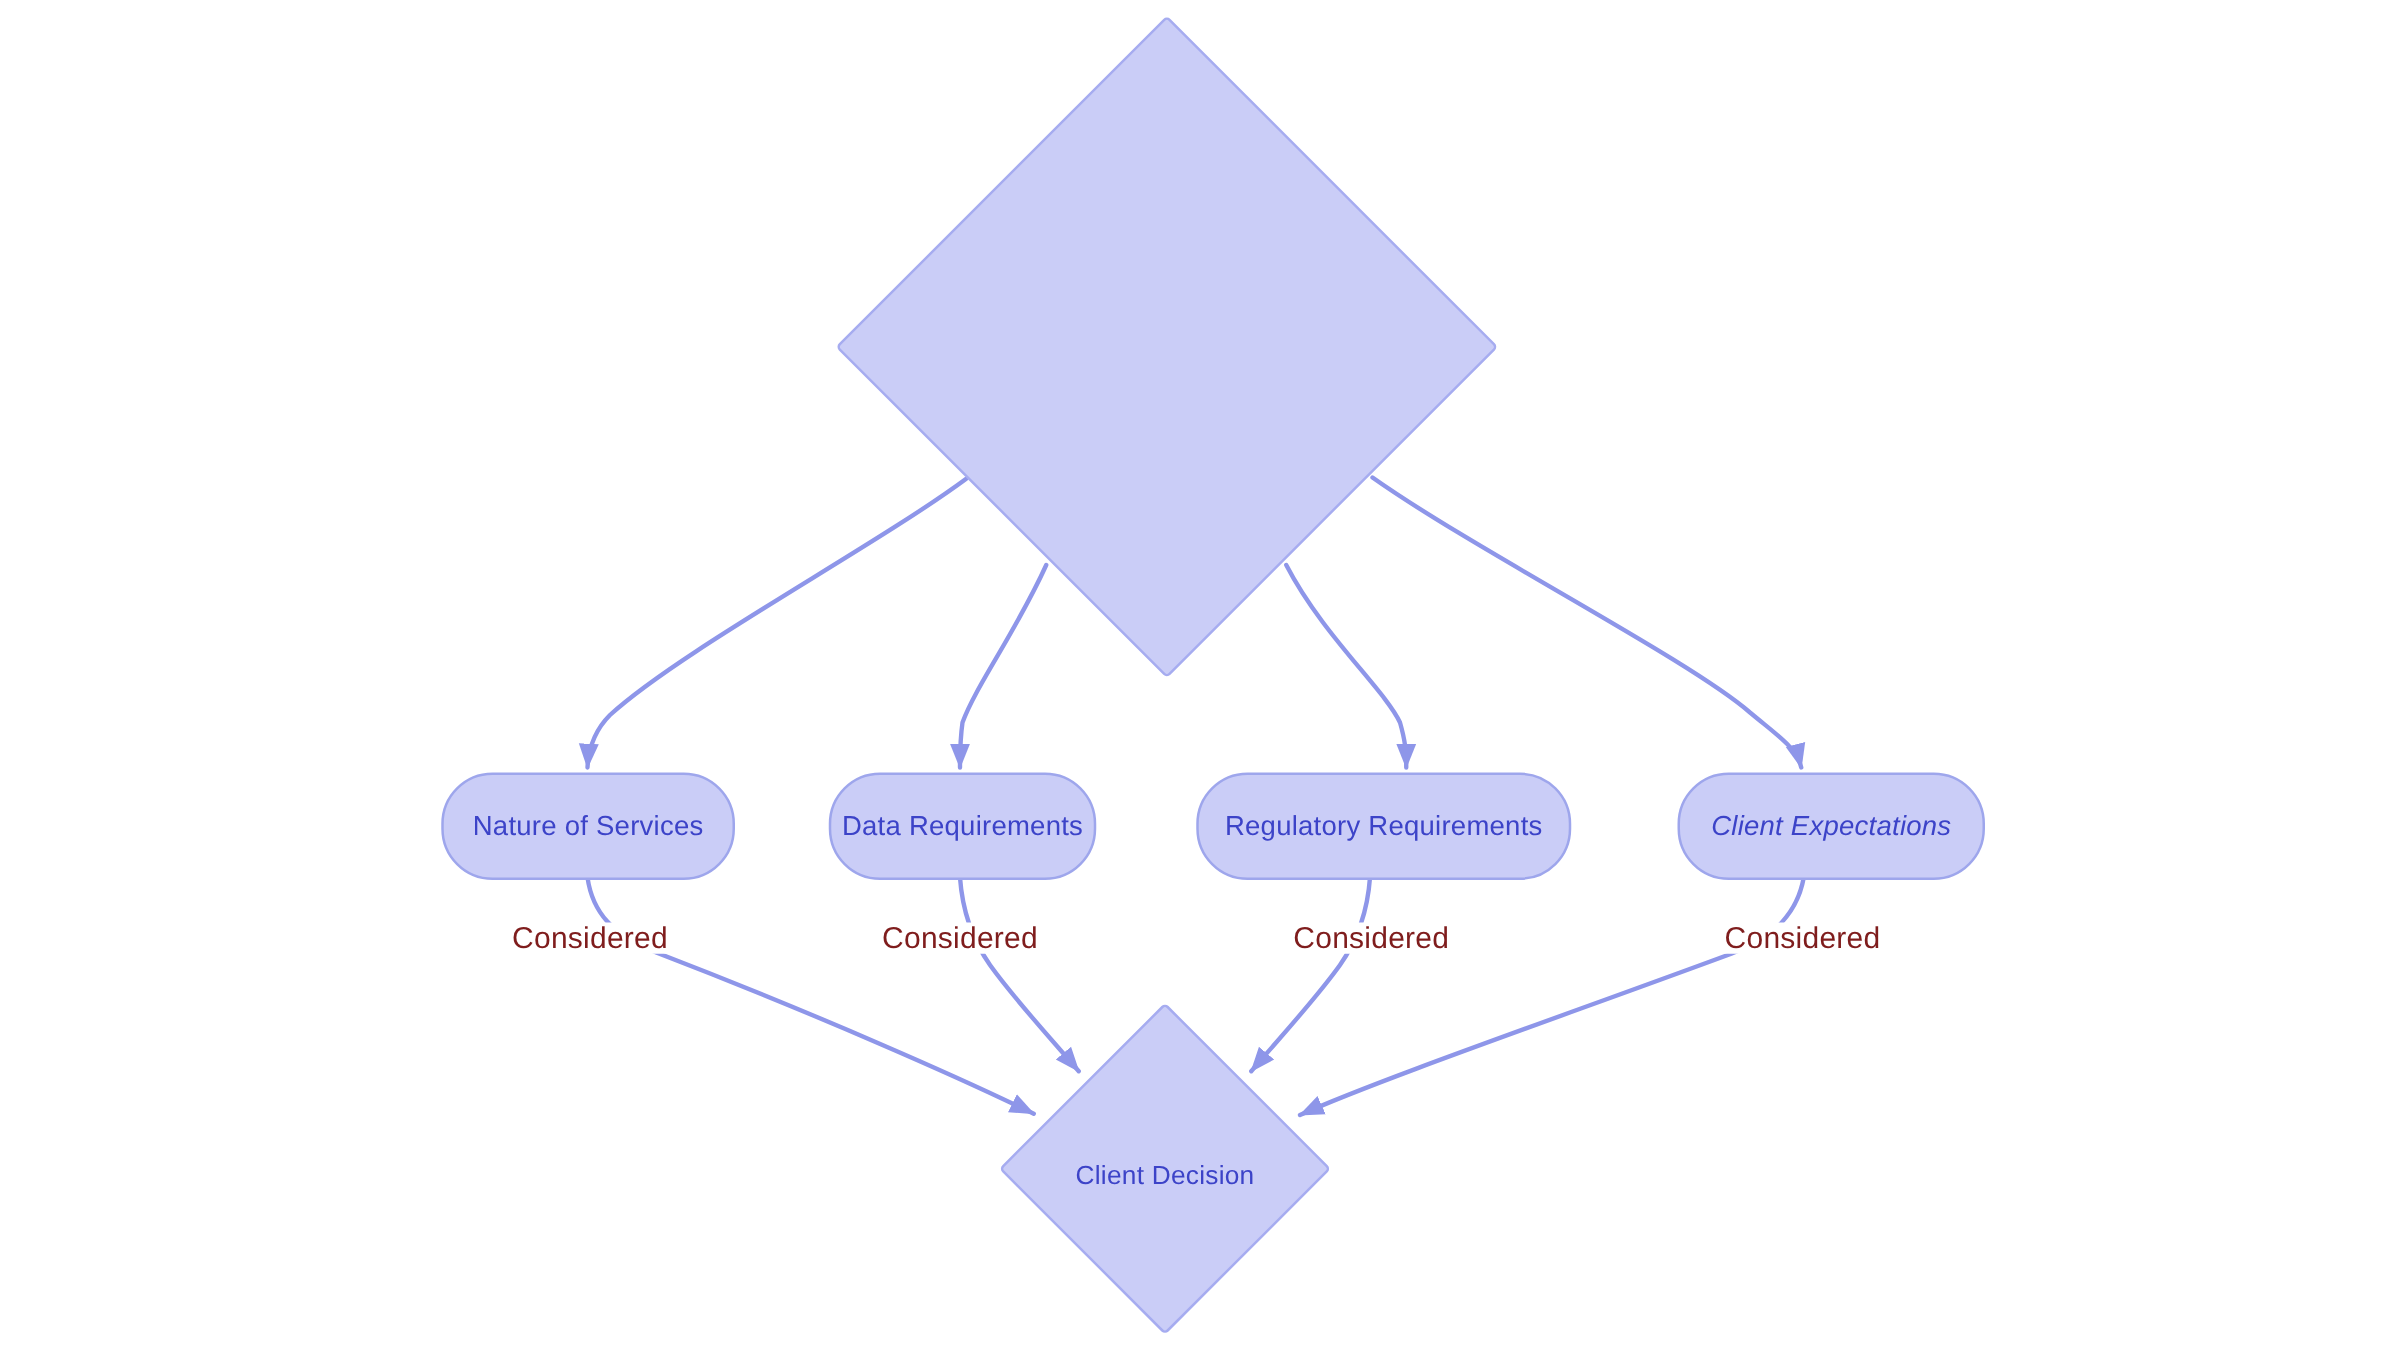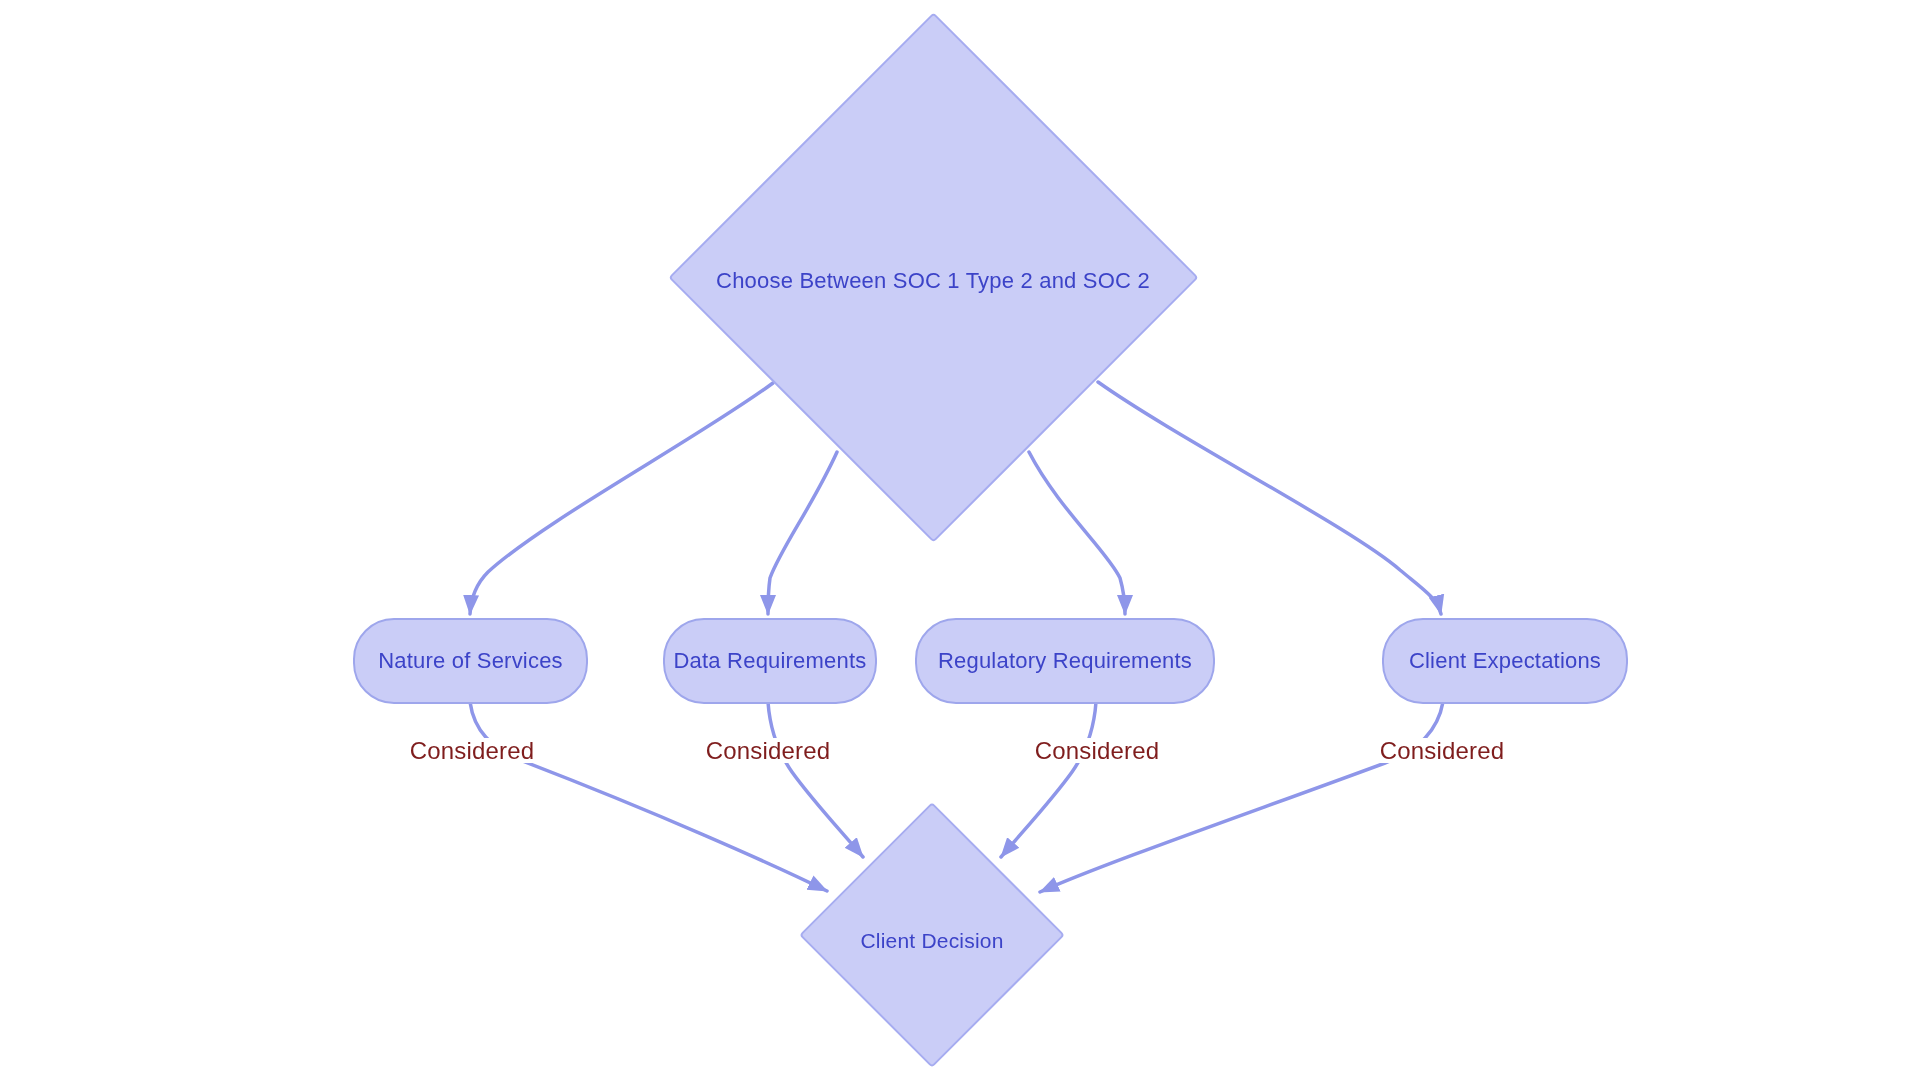--- a/index.html
+++ b/index.html
@@ -78,22 +78,22 @@
     border-radius: 41px;
     display: flex;
     align-items: center;
     justify-content: center;
     font-size: 22px;
     letter-spacing: 0.2px;
     color: #3c43c8;
   }
   .pill.n1 { left: 353px;  width: 235px; }
   .pill.n2 { left: 663px;  width: 214px; }
-  .pill.n3 { left: 915px;  width: 300px; text-align: center; }
-  .pill.n4 { left: 1382px; width: 246px; }
+  .pill.n3 { left: 957px;  width: 300px; text-align: center; }
+  .pill.n4 { left: 1342px; width: 246px; font-style: italic; }
   .edge-label {
     position: absolute;
     top: 738px;
     transform: translateX(-50%);
     background: #ffffff;
     padding: 0 5px;
     font-size: 24px;
     line-height: 25px;
     letter-spacing: 0.2px;
     color: #7f1d1d;
@@ -119,21 +119,20 @@
     <path class="edge-path" d="M 837 452 C 813 505, 781 548, 770 578 C 768 592, 768 600, 768 614" marker-end="url(#arrow)"></path>
     <path class="edge-path" d="M 1029 452 C 1058 508, 1108 552, 1120 578 C 1124 592, 1125 600, 1125 614" marker-end="url(#arrow)"></path>
     <path class="edge-path" d="M 1098 382 C 1180 440, 1352 528, 1400 570 C 1424 590, 1437 598, 1441 614" marker-end="url(#arrow)"></path>
     <path class="edge-path" d="M 470 702 C 474 730, 490 748, 525 762 C 655 812, 772 864, 827 891" marker-end="url(#arrow)"></path>
     <path class="edge-path" d="M 768 702 C 770 730, 778 752, 792 772 C 812 800, 841 831, 863 857" marker-end="url(#arrow)"></path>
     <path class="edge-path" d="M 1096 702 C 1094 730, 1086 752, 1072 772 C 1052 800, 1023 831, 1001 857" marker-end="url(#arrow)"></path>
     <path class="edge-path" d="M 1443 702 C 1438 730, 1420 750, 1385 763 C 1258 810, 1102 864, 1040 892" marker-end="url(#arrow)"></path>
   </svg>
 
   <div class="diamond big"></div>
-  <div class="diamond-label big-label">Choose Between SOC 1 Type 2 and SOC 2</div>
 
   <div class="pill n1">
     <span>Nature of Services</span>
   </div>
   <div class="pill n2">
     <span>Data Requirements</span>
   </div>
   <div class="pill n3">
     <span>Regulatory Requirements</span>
   </div>

